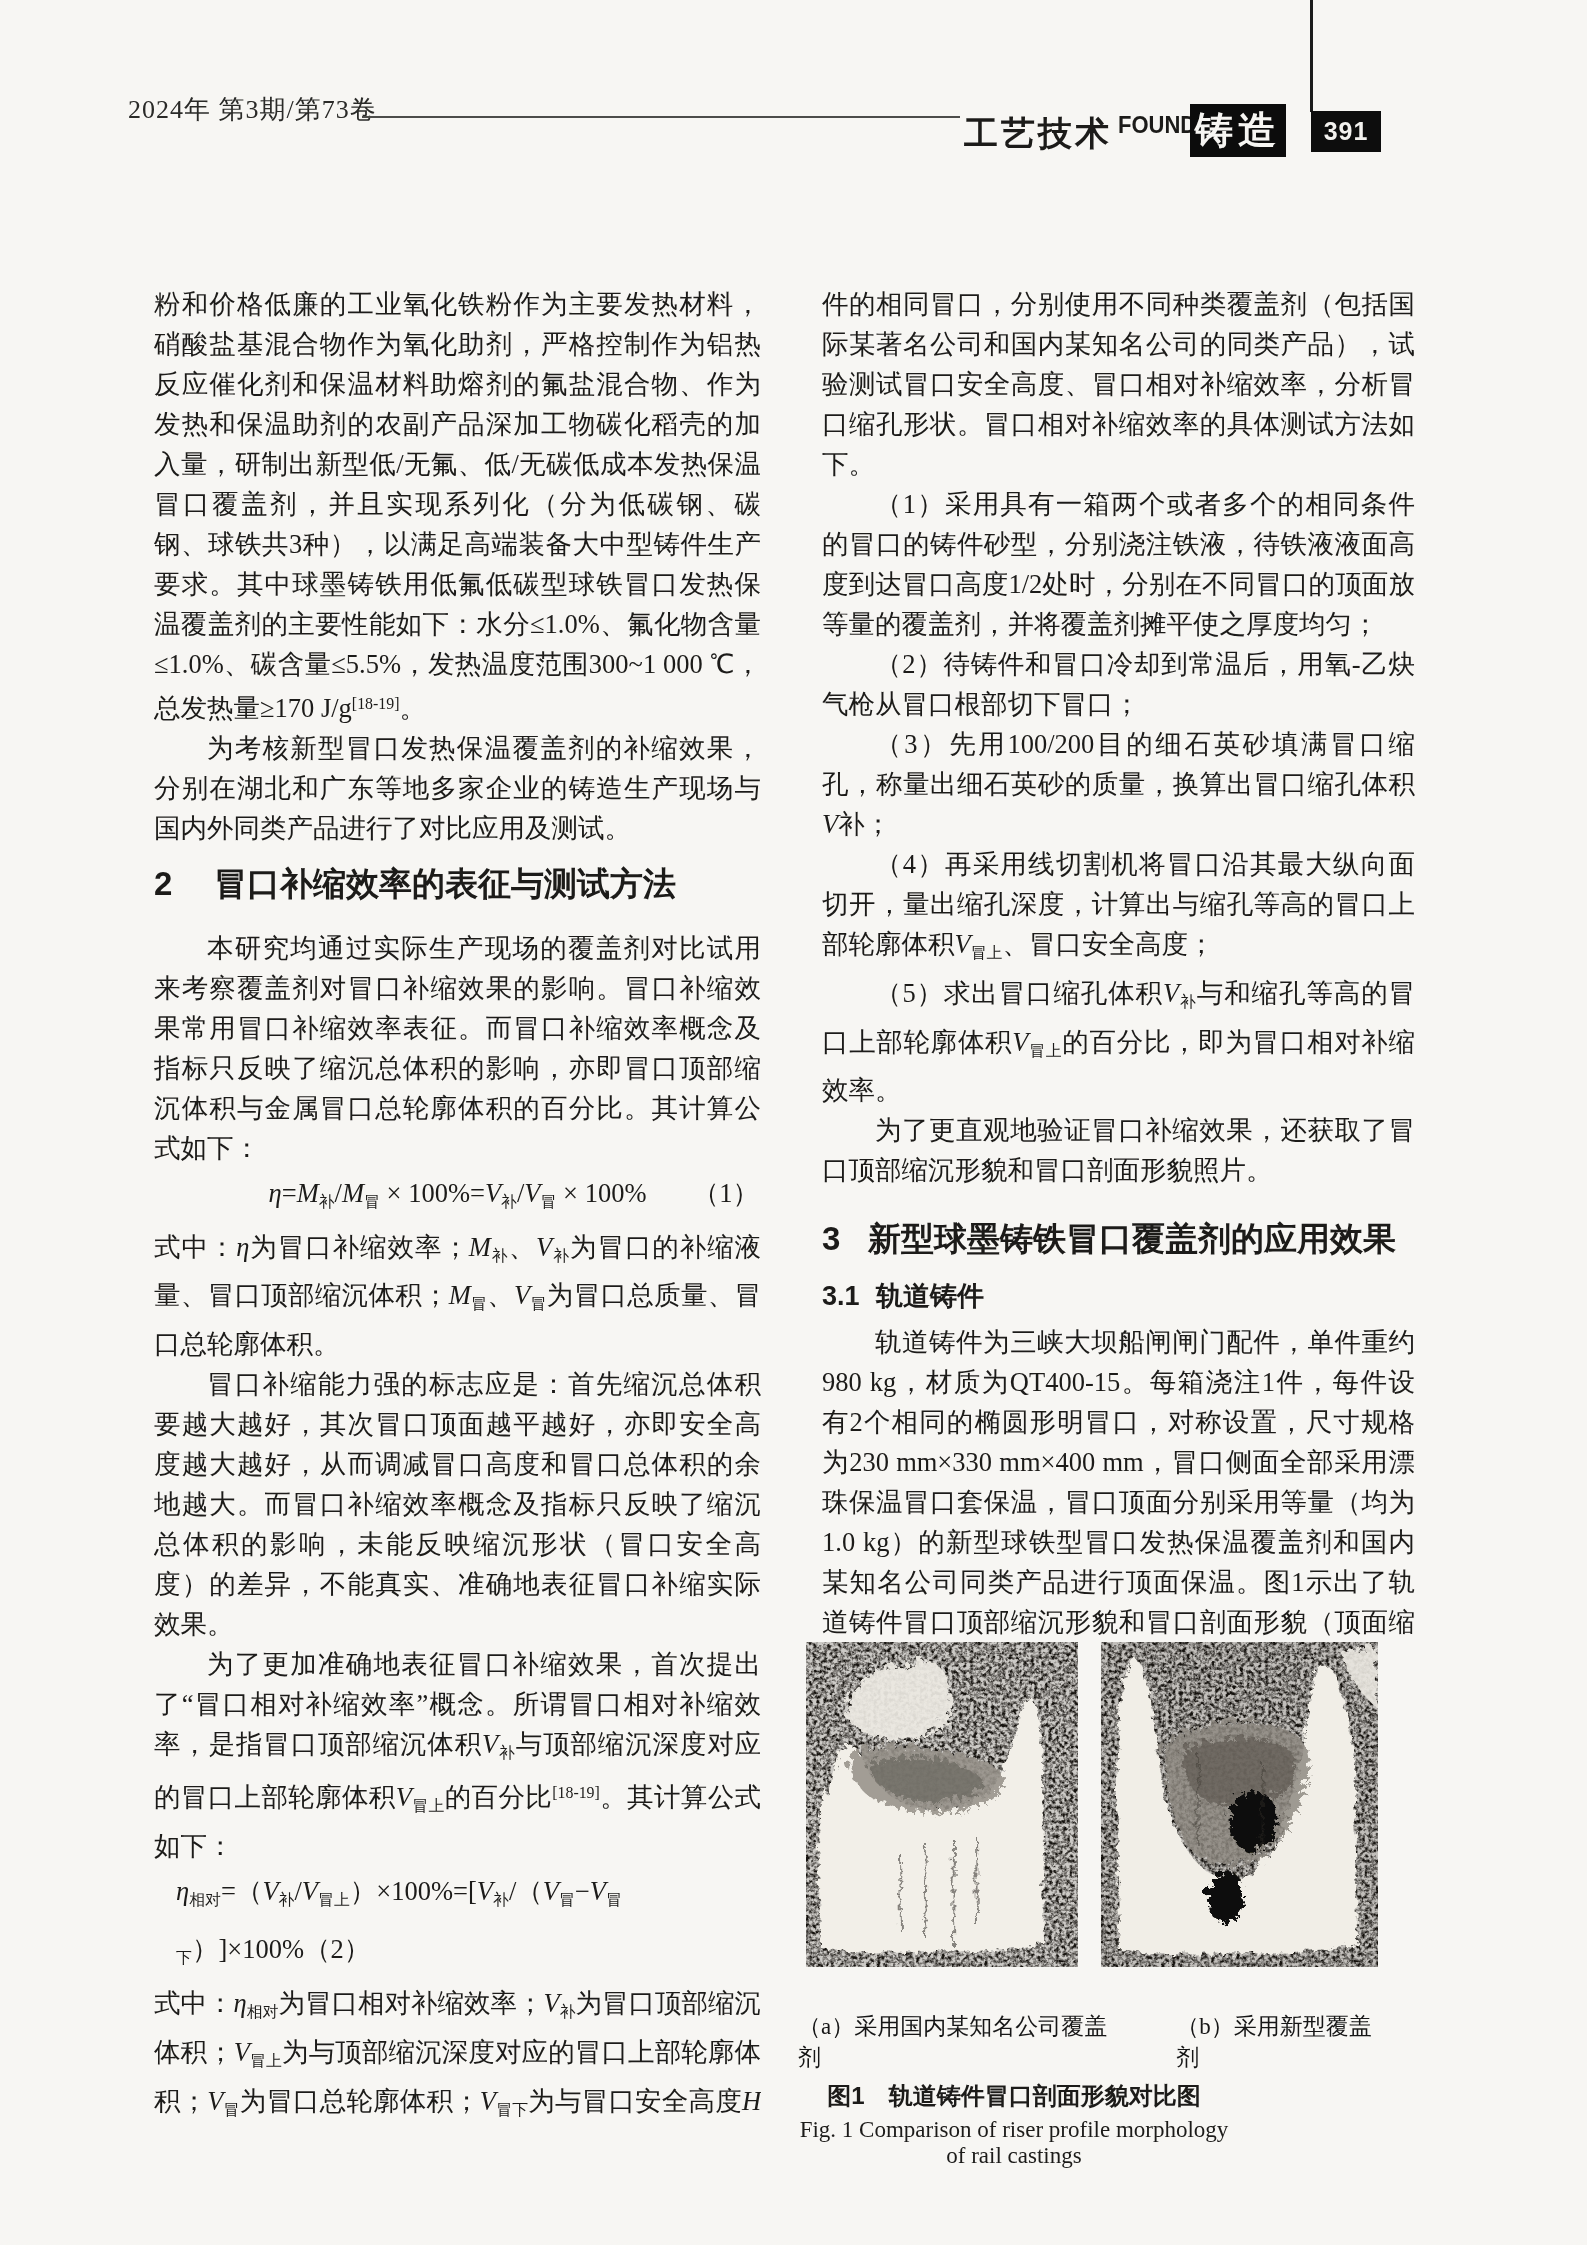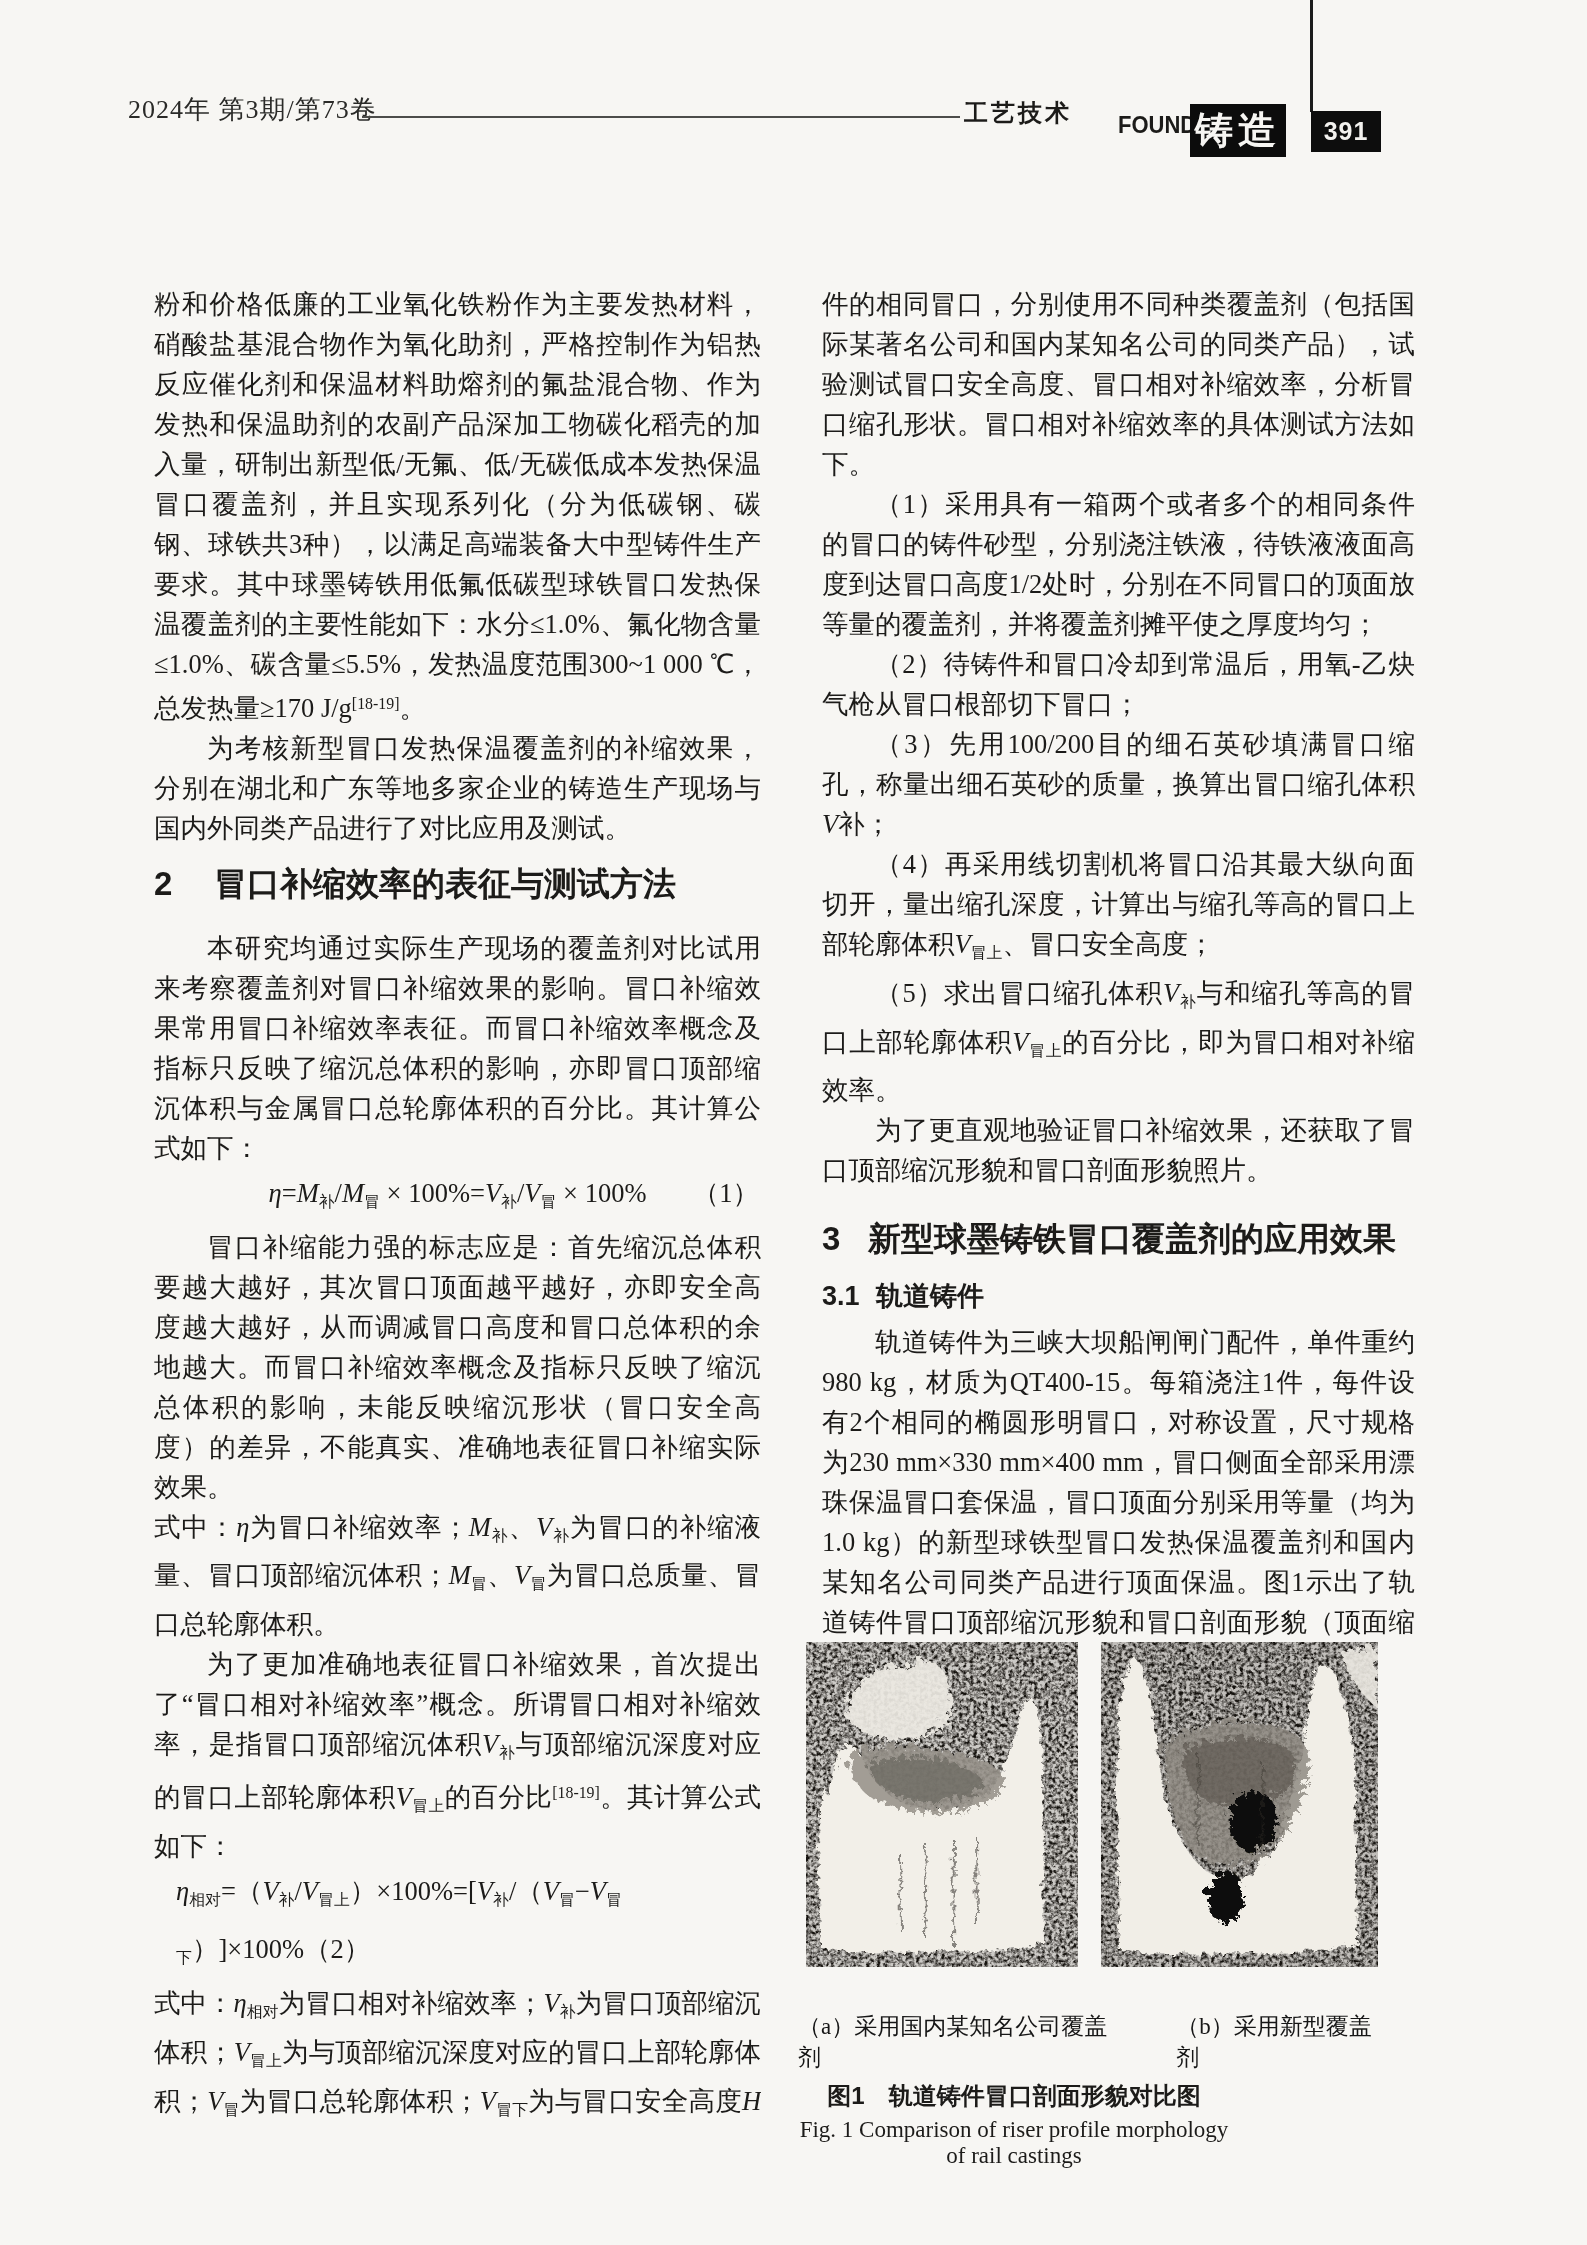--- a/index.html
+++ b/index.html
@@ -1,21 +1,21 @@
 <!DOCTYPE html>
 <html><head>
 <meta charset="utf-8">
 <style>
   html,body{margin:0;padding:0;background:#d9d9d9;}
   .page{position:relative;width:1587px;height:2245px;background:#f7f6f3;
         font-family:"Liberation Serif",serif;color:#1c1b19;overflow:hidden;margin:0 auto;}
   
   .hdr-issue{position:absolute;left:128px;top:92px;font-size:26px;letter-spacing:1px;color:#2a2a28;}
   .hdr-rule{position:absolute;left:362px;top:116px;width:598px;height:2px;background:#4c4c4a;}
-  .hdr-section{position:absolute;left:964px;top:97px;font-size:24px;font-weight:bold;
+  .hdr-section{position:absolute;left:964px;top:111px;font-size:34px;font-weight:bold;
                font-family:Liberation Mono, monospace;letter-spacing:3px;}
   .hdr-en{position:absolute;left:1118px;top:113px;font-size:22px;font-weight:900;
           font-family:"Liberation Sans",sans-serif;letter-spacing:0px;transform:scaleY(1.05);}
   .hdr-logo{position:absolute;left:1190px;top:104px;width:96px;height:53px;background:#0c0c0c;
             color:#f6f5f2;font-family:"Liberation Sans",sans-serif;font-weight:bold;font-size:38px;
             letter-spacing:5px;display:flex;align-items:center;justify-content:center;}
   .hdr-vline{position:absolute;left:1310px;top:0;width:3px;height:112px;background:#1b1b1b;}
   .hdr-page{position:absolute;left:1311px;top:111px;width:70px;height:41px;background:#0d0d0d;
             color:#f2f1ee;font-family:"Liberation Sans",sans-serif;font-size:25px;font-weight:bold;
             display:flex;align-items:center;justify-content:center;letter-spacing:1px;}
@@ -68,22 +68,22 @@
 
   <div class="col" id="col-left">
       <div class="para">粉和价格低廉的工业氧化铁粉作为主要发热材料，硝酸盐基混合物作为氧化助剂，严格控制作为铝热反应催化剂和保温材料助熔剂的氟盐混合物、作为发热和保温助剂的农副产品深加工物碳化稻壳的加入量，研制出新型低/无氟、低/无碳低成本发热保温冒口覆盖剂，并且实现系列化（分为低碳钢、碳钢、球铁共3种），以满足高端装备大中型铸件生产要求。其中球墨铸铁用低氟低碳型球铁冒口发热保温覆盖剂的主要性能如下：水分≤1.0%、氟化物含量≤1.0%、碳含量≤5.5%，发热温度范围300~1 000 ℃，总发热量≥170 J/g<span class="k-sup">[18-19]</span>。</div>
       <div class="para ind">为考核新型冒口发热保温覆盖剂的补缩效果，分别在湖北和广东等地多家企业的铸造生产现场与国内外同类产品进行了对比应用及测试。</div>
       <div class="h2">
         <span class="num">2</span>
         <span class="ht">冒口补缩效率的表征与测试方法</span>
       </div>
       <div class="para ind">本研究均通过实际生产现场的覆盖剂对比试用来考察覆盖剂对冒口补缩效果的影响。冒口补缩效果常用冒口补缩效率表征。而冒口补缩效率概念及指标只反映了缩沉总体积的影响，亦即冒口顶部缩沉体积与金属冒口总轮廓体积的百分比。其计算公式如下：</div>
       <div class="f1"><span class="k-v">η</span>=<span class="k-v">M</span><span class="k-sub">补</span>/<span class="k-v">M</span><span class="k-sub">冒</span> × 100%=<span class="k-v">V</span><span class="k-sub">补</span>/<span class="k-v">V</span><span class="k-sub">冒</span> × 100%<span class="fnum">（1）</span></div>
+      <div class="para">式中：<span class="k-v">η</span>为冒口补缩效率；<span class="k-v">M</span><span class="k-sub">补</span>、<span class="k-v">V</span><span class="k-sub">补</span>为冒口的补缩液量、冒口顶部缩沉体积；<span class="k-v">M</span><span class="k-sub">冒</span>、<span class="k-v">V</span><span class="k-sub">冒</span>为冒口总质量、冒口总轮廓体积。</div>
       <div class="para ind">冒口补缩能力强的标志应是：首先缩沉总体积要越大越好，其次冒口顶面越平越好，亦即安全高度越大越好，从而调减冒口高度和冒口总体积的余地越大。而冒口补缩效率概念及指标只反映了缩沉总体积的影响，未能反映缩沉形状（冒口安全高度）的差异，不能真实、准确地表征冒口补缩实际效果。</div>
-      <div class="para">式中：<span class="k-v">η</span>为冒口补缩效率；<span class="k-v">M</span><span class="k-sub">补</span>、<span class="k-v">V</span><span class="k-sub">补</span>为冒口的补缩液量、冒口顶部缩沉体积；<span class="k-v">M</span><span class="k-sub">冒</span>、<span class="k-v">V</span><span class="k-sub">冒</span>为冒口总质量、冒口总轮廓体积。</div>
       <div class="para ind">为了更加准确地表征冒口补缩效果，首次提出了“冒口相对补缩效率”概念。所谓冒口相对补缩效率，是指冒口顶部缩沉体积<span class="k-v">V</span><span class="k-sub">补</span>与顶部缩沉深度对应的冒口上部轮廓体积<span class="k-v">V</span><span class="k-sub">冒上</span>的百分比<span class="k-sup">[18-19]</span>。其计算公式如下：</div>
       <div class="f2"><span class="k-v">η</span><span class="k-sub">相对</span>=（<span class="k-v">V</span><span class="k-sub">补</span>/<span class="k-v">V</span><span class="k-sub">冒上</span>）×100%=[<span class="k-v">V</span><span class="k-sub">补</span>/（<span class="k-v">V</span><span class="k-sub">冒</span>−<span class="k-v">V</span><span class="k-sub">冒下</span>）]×100%（2）</div>
       <div class="para">式中：<span class="k-v">η</span><span class="k-sub">相对</span>为冒口相对补缩效率；<span class="k-v">V</span><span class="k-sub">补</span>为冒口顶部缩沉体积；<span class="k-v">V</span><span class="k-sub">冒上</span>为与顶部缩沉深度对应的冒口上部轮廓体积；<span class="k-v">V</span><span class="k-sub">冒</span>为冒口总轮廓体积；<span class="k-v">V</span><span class="k-sub">冒下</span>为与冒口安全高度<span class="k-v">H</span>对应的冒口下部轮廓体积。</div>
     </div>
   <div class="col" id="col-right">
       <div class="para">件的相同冒口，分别使用不同种类覆盖剂（包括国际某著名公司和国内某知名公司的同类产品），试验测试冒口安全高度、冒口相对补缩效率，分析冒口缩孔形状。冒口相对补缩效率的具体测试方法如下。</div>
       <div class="para ind">（1）采用具有一箱两个或者多个的相同条件的冒口的铸件砂型，分别浇注铁液，待铁液液面高度到达冒口高度1/2处时，分别在不同冒口的顶面放等量的覆盖剂，并将覆盖剂摊平使之厚度均匀；</div>
       <div class="para ind">（2）待铸件和冒口冷却到常温后，用氧-乙炔气枪从冒口根部切下冒口；</div>
       <div class="para ind">（3）先用100/200目的细石英砂填满冒口缩孔，称量出细石英砂的质量，换算出冒口缩孔体积<span class="k-v">V</span>补；</div>
       <div class="para ind">（4）再采用线切割机将冒口沿其最大纵向面切开，量出缩孔深度，计算出与缩孔等高的冒口上部轮廓体积<span class="k-v">V</span><span class="k-sub">冒上</span>、冒口安全高度；</div>

